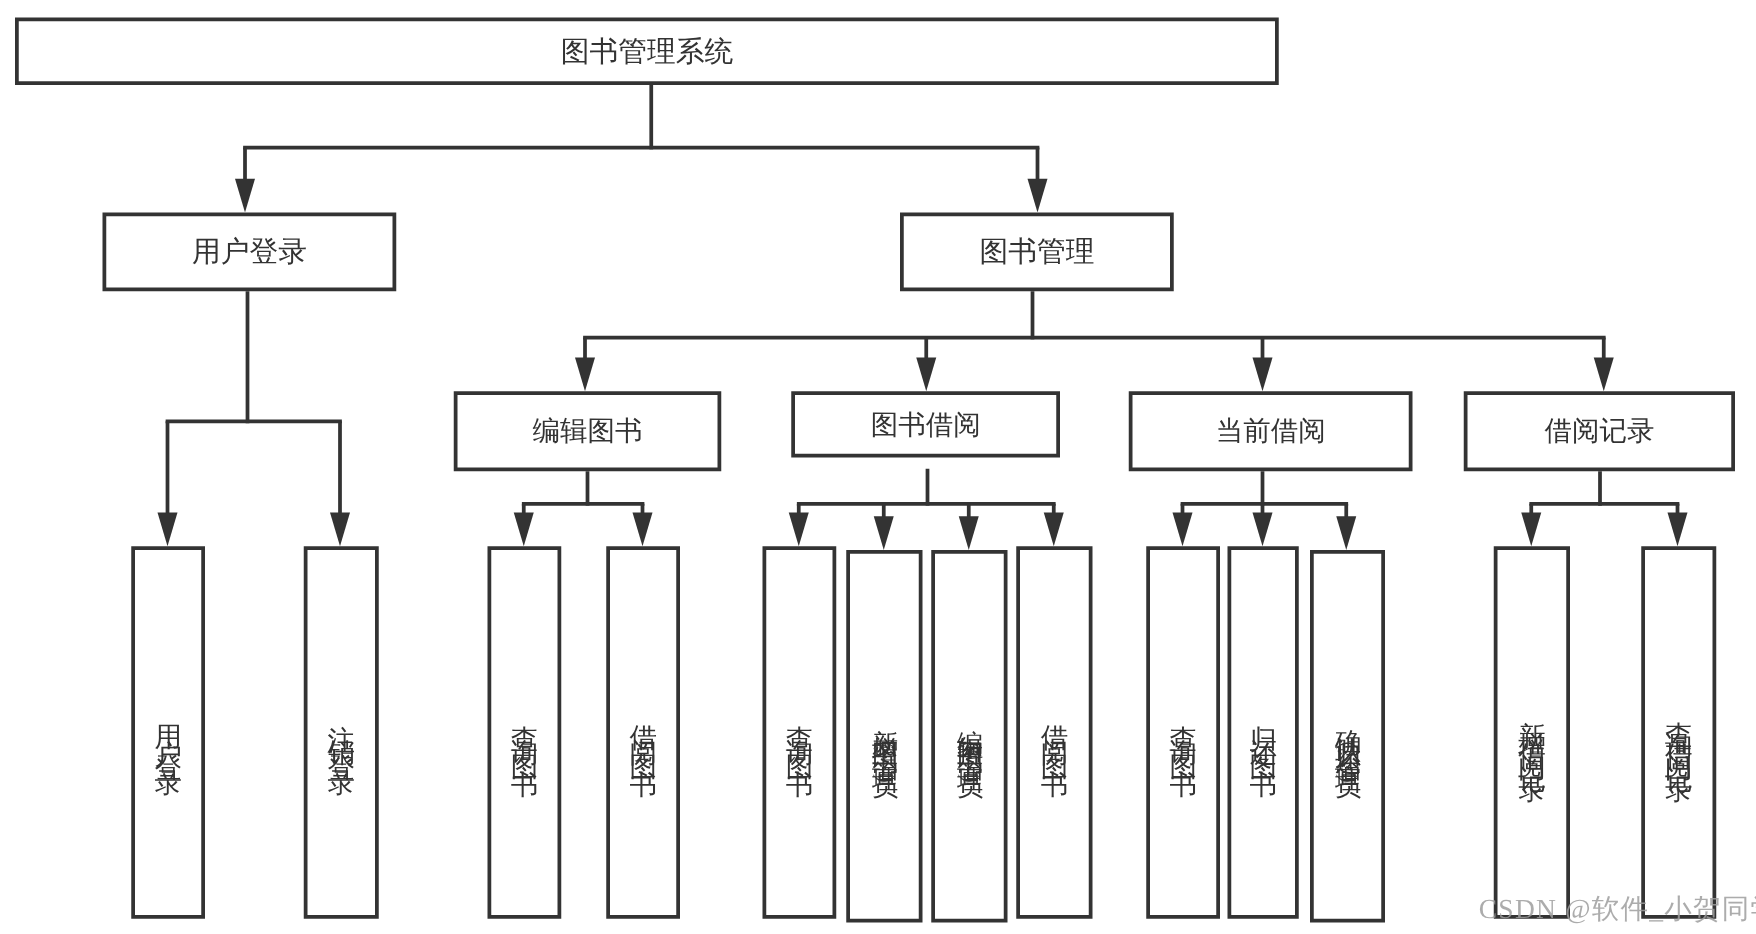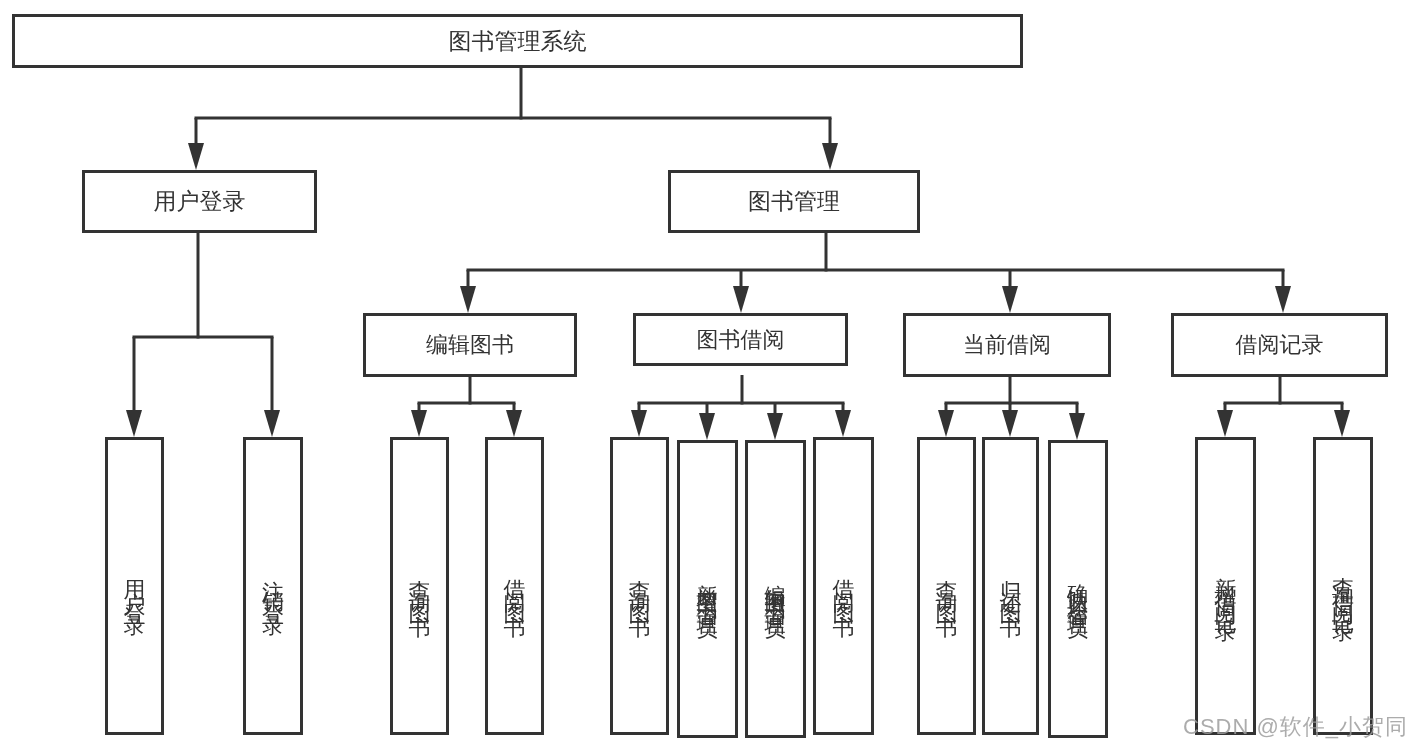--- a/index.html
+++ b/index.html
@@ -1,18 +1,18 @@
 <!DOCTYPE html>
 <html><head>
 <meta charset="utf-8">
 <style>
   html,body{margin:0;padding:0;background:#ffffff;}
   .canvas{
     position:relative;width:1405px;height:747px;background:#ffffff;
-    font-family:Liberation Sans, sans-serif;color:#333333;overflow:hidden;
+    font-family:Liberation Serif, serif;color:#333333;overflow:hidden;
   }
   .connectors{position:absolute;left:0;top:0;width:1405px;height:747px;}
   .connectors line{stroke:#333333;stroke-width:3;}
   .connectors polygon{fill:#333333;}
   .node{
     position:absolute;box-sizing:border-box;background:#ffffff;
     border:3px solid #333333;display:flex;align-items:center;justify-content:center;
     font-size:22px;color:#333333;z-index:2;
   }
   .root-box{font-size:23px;}
@@ -106,31 +106,31 @@
     </g>
   </svg>
 
   <div class="node root-box" style="left:12px;top:14px;width:1011px;height:54px">
     <span>图书管理系统</span>
   </div>
 
   <div class="node l2-box" style="left:82px;top:170px;width:235px;height:63px">
     <span>用户登录</span>
   </div>
-  <div class="node l2-box" style="left:668px;top:170px;width:252px;height:63px">
+  <div class="node l2-box" style="left:720px;top:170px;width:219px;height:63px">
     <span>图书管理</span>
   </div>
 
   <div class="node" style="left:363px;top:313px;width:214px;height:64px">
     <span>编辑图书</span>
   </div>
   <div class="node" style="left:633px;top:313px;width:215px;height:53px">
     <span>图书借阅</span>
   </div>
-  <div class="node" style="left:903px;top:313px;width:208px;height:64px">
+  <div class="node" style="left:903px;top:313px;width:227px;height:64px">
     <span>当前借阅</span>
   </div>
   <div class="node" style="left:1171px;top:313px;width:217px;height:64px">
     <span>借阅记录</span>
   </div>
 
   <div class="node vnode" style="left:105px;top:437px;width:59px;height:298px">
     <span>用户登录</span>
   </div>
   <div class="node vnode" style="left:243px;top:437px;width:60px;height:298px">

